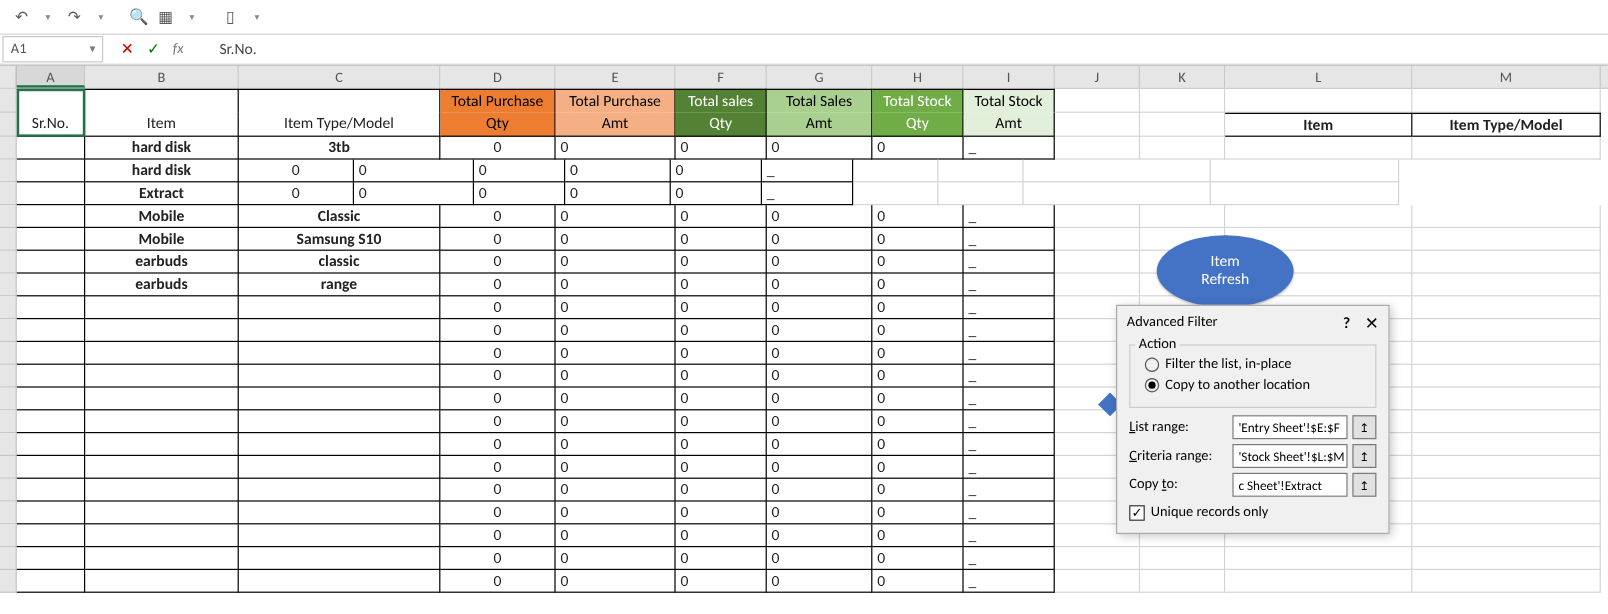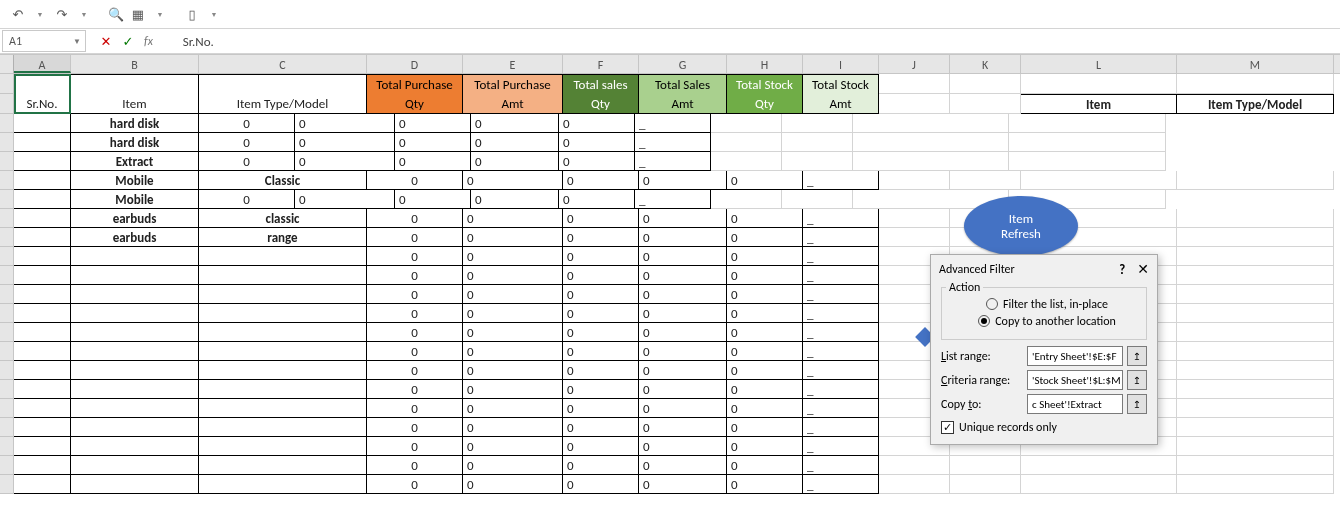--- a/index.html
+++ b/index.html
@@ -54,21 +54,21 @@
 
 
 .dialog { position: absolute; left: 930px; top: 180px; width: 228px; background: #f0f0f0; border: 1px solid #aaa; box-shadow: 2px 2px 8px rgba(0,0,0,0.25); font-size: 12px; color: #000; }
 .dlg-title { height: 28px; display: flex; align-items: center; padding: 0 8px; font-size: 12px; }
 .dlg-title .spacer { flex: 1; }
 .dlg-title .help { margin-right: 12px; font-size: 13px; font-weight: bold; }
 .dlg-title .close { font-size: 14px; }
 .dlg-body { padding: 4px 10px 10px 10px; }
 .fieldset { border: 1px solid #ccc; padding: 6px 6px 8px 6px; margin-bottom: 6px; position: relative; }
 .fieldset-legend { position: absolute; top: -8px; left: 4px; background: #f0f0f0; padding: 0 3px; font-size: 12px; }
-.radio-row { display: flex; align-items: center; gap: 5px; margin: 3px 0 3px 6px; font-size: 12px; justify-content: center; }
+.radio-row { display: flex; align-items: center; gap: 5px; margin: 3px 0 3px 6px; font-size: 12px; }
 .radio { width: 12px; height: 12px; border: 1px solid #555; border-radius: 50%; display: flex; align-items: center; justify-content: center; }
 .radio.sel::after { content: ""; width: 6px; height: 6px; background: #000; border-radius: 50%; }
 .form-row { display: flex; align-items: center; margin: 4px 0; gap: 4px; }
 .form-row label { width: 82px; font-size: 12px; text-decoration: underline; text-decoration-color: transparent; }
 .form-row label .u { text-decoration: underline; }
 .form-input { flex: 1; height: 20px; border: 1px solid #7a7a7a; background: #fff; padding: 0 4px; font-size: 11px; color: #000; display: flex; align-items: center; overflow: hidden; white-space: nowrap; }
 .range-btn { width: 20px; height: 20px; border: 1px solid #7a7a7a; background: #e1e1e1; display: flex; align-items: center; justify-content: center; font-size: 10px; }
 .checkbox-row { display: flex; align-items: center; gap: 5px; margin-top: 6px; font-size: 12px; }
 .checkbox { width: 13px; height: 13px; border: 1px solid #333; background: #fff; display: flex; align-items: center; justify-content: center; font-size: 11px; color: #000; }
 .dlg-buttons { display: flex; justify-content: center; gap: 20px; margin-top: 10px; }
@@ -158,20 +158,21 @@
         <div class="cell center palegreen black-b " style="width: 76px;">Amt</div>
         <div class="cell center " style="width: 71px;"></div>
         <div class="cell center " style="width: 71px;"></div>
         <div class="cell center black-b bold black-b-top " style="width: 156px;">Item</div>
         <div class="cell center black-b bold black-b-top " style="width: 157px;">Item Type/Model</div>
       </div>
       <div class="row">
         <div class="row-hdr"></div>
         <div class="cell center black-b" style="width: 57px;"></div>
         <div class="cell center bold black-b" style="width: 128px;">hard disk</div>
+        <div class="cell center bold black-b" style="width: 168px;">3tb</div>
         <div class="cell center black-b" style="width: 96px;">0</div>
         <div class="cell black-b underflow" style="width: 100px;">0</div>
         <div class="cell black-b underflow" style="width: 76px;">0</div>
         <div class="cell black-b underflow" style="width: 88px;">0</div>
         <div class="cell black-b underflow" style="width: 76px;">0</div>
         <div class="cell black-b underflow" style="width: 76px;">_</div>
         <div class="cell " style="width: 71px;"></div>
         <div class="cell " style="width: 71px;"></div>
         <div class="cell " style="width: 156px;"></div>
         <div class="cell " style="width: 157px;"></div>
@@ -219,20 +220,21 @@
         <div class="cell black-b underflow" style="width: 76px;">_</div>
         <div class="cell " style="width: 71px;"></div>
         <div class="cell " style="width: 71px;"></div>
         <div class="cell " style="width: 156px;"></div>
         <div class="cell " style="width: 157px;"></div>
       </div>
       <div class="row">
         <div class="row-hdr"></div>
         <div class="cell center black-b" style="width: 57px;"></div>
         <div class="cell center bold black-b" style="width: 128px;">Mobile</div>
+        <div class="cell center bold black-b" style="width: 168px;">Samsung S10</div>
         <div class="cell center black-b" style="width: 96px;">0</div>
         <div class="cell black-b underflow" style="width: 100px;">0</div>
         <div class="cell black-b underflow" style="width: 76px;">0</div>
         <div class="cell black-b underflow" style="width: 88px;">0</div>
         <div class="cell black-b underflow" style="width: 76px;">0</div>
         <div class="cell black-b underflow" style="width: 76px;">_</div>
         <div class="cell " style="width: 71px;"></div>
         <div class="cell " style="width: 71px;"></div>
         <div class="cell " style="width: 156px;"></div>
         <div class="cell " style="width: 157px;"></div>

